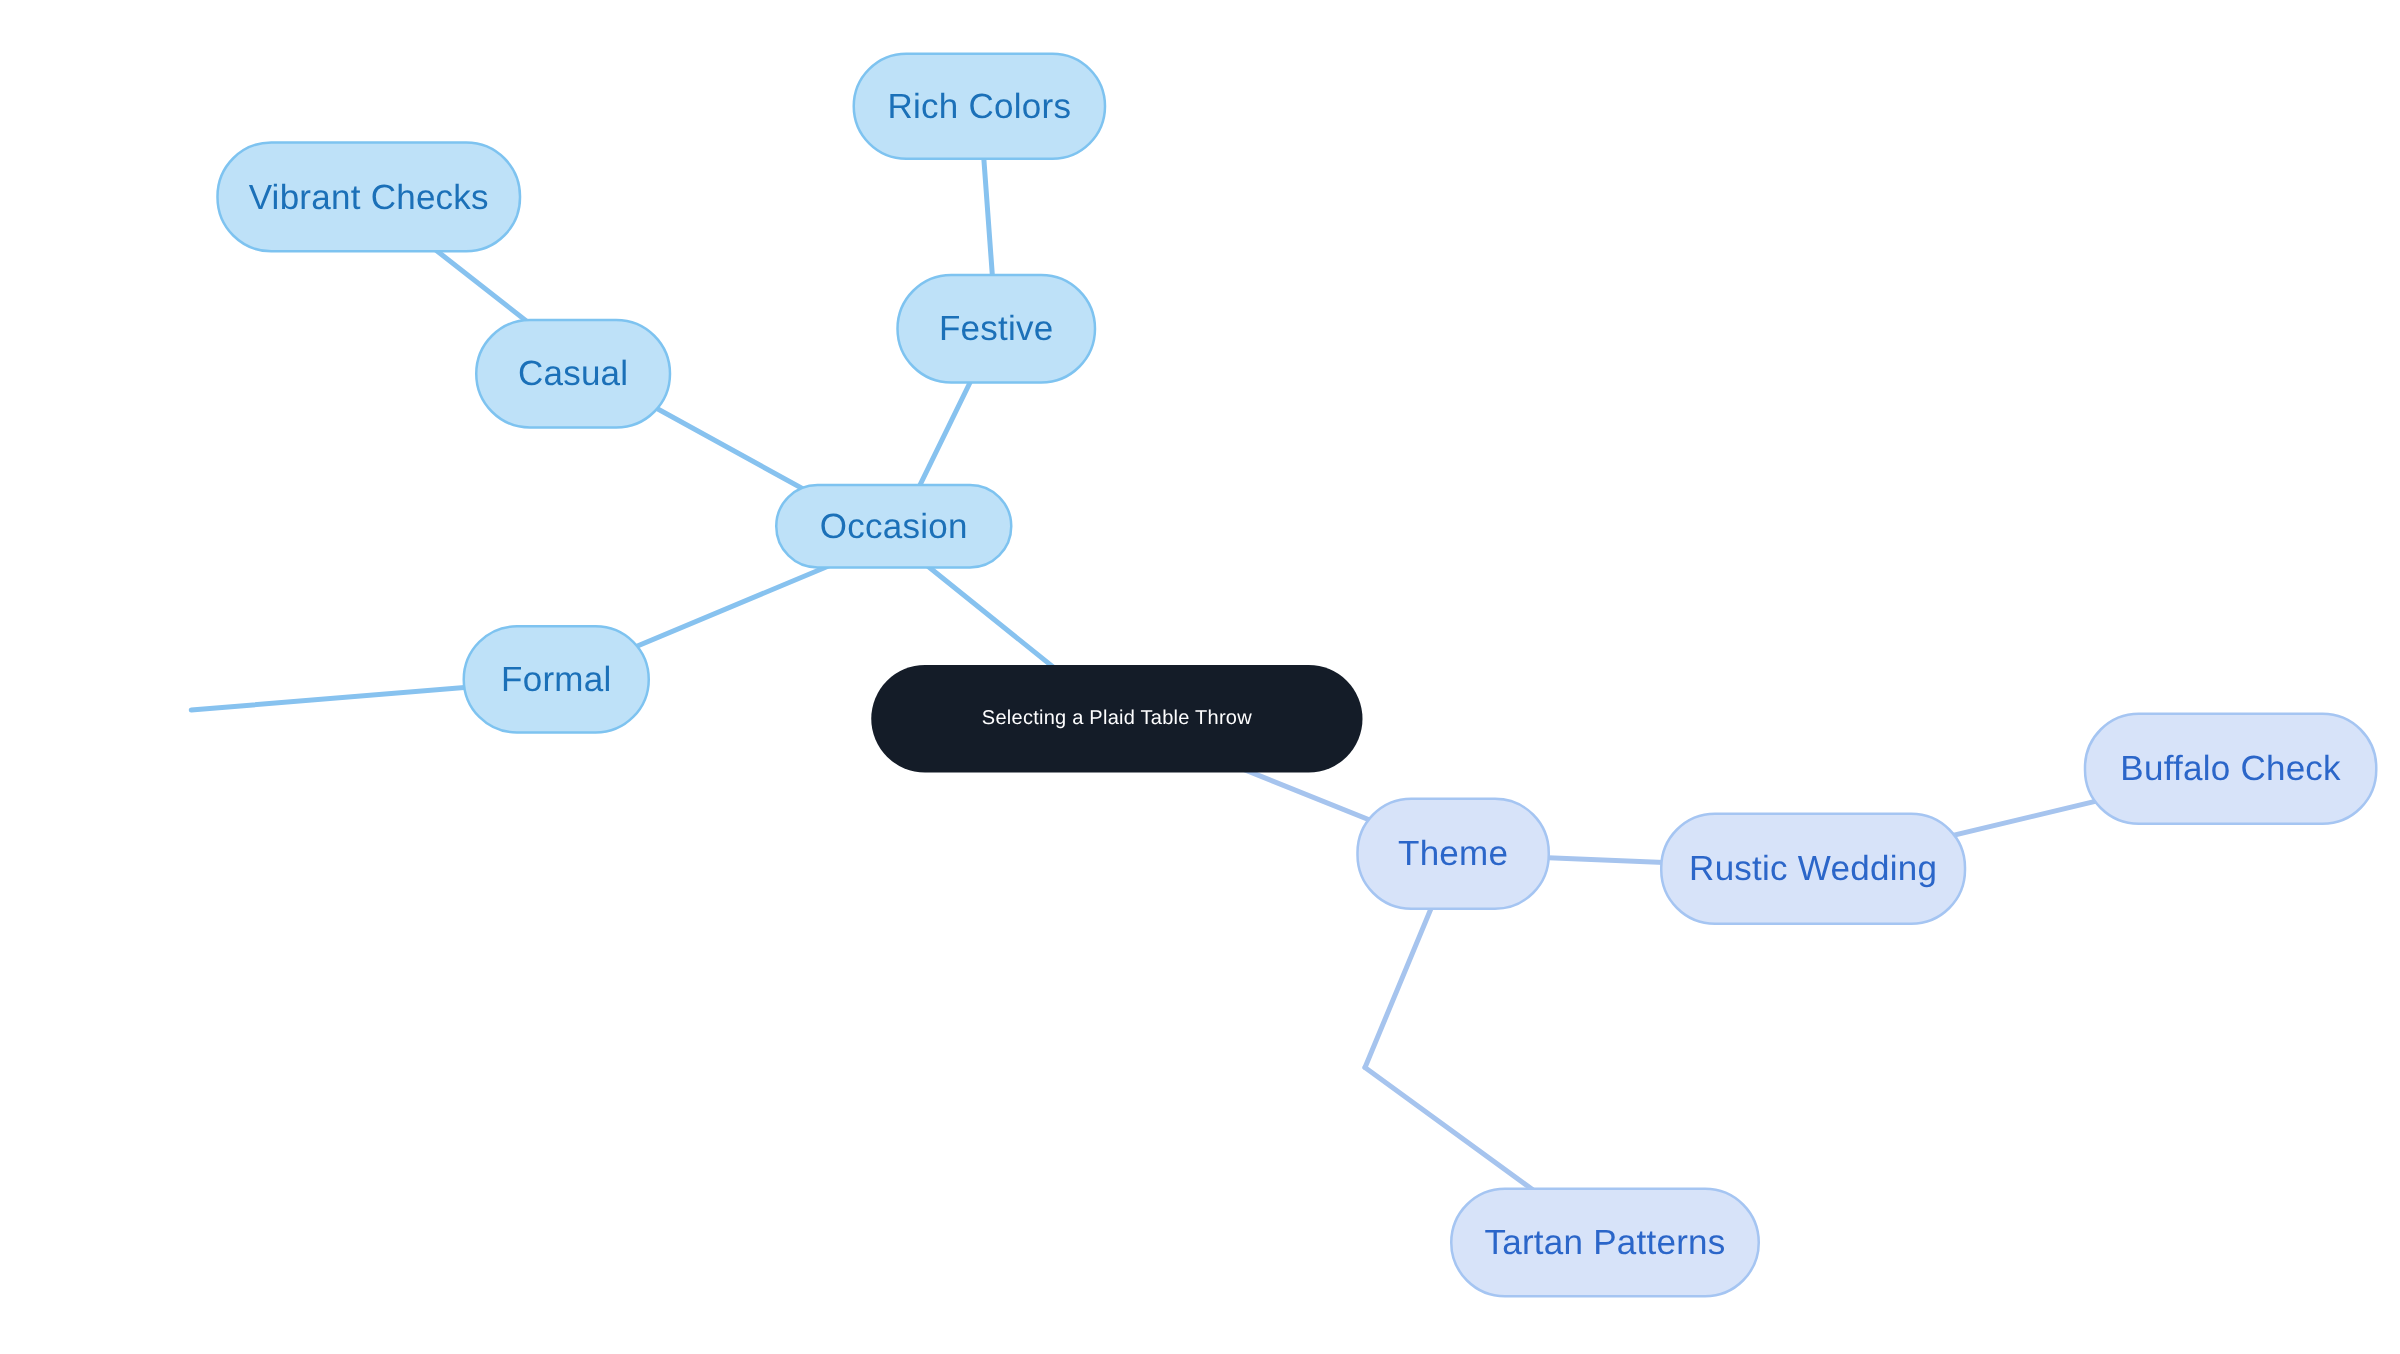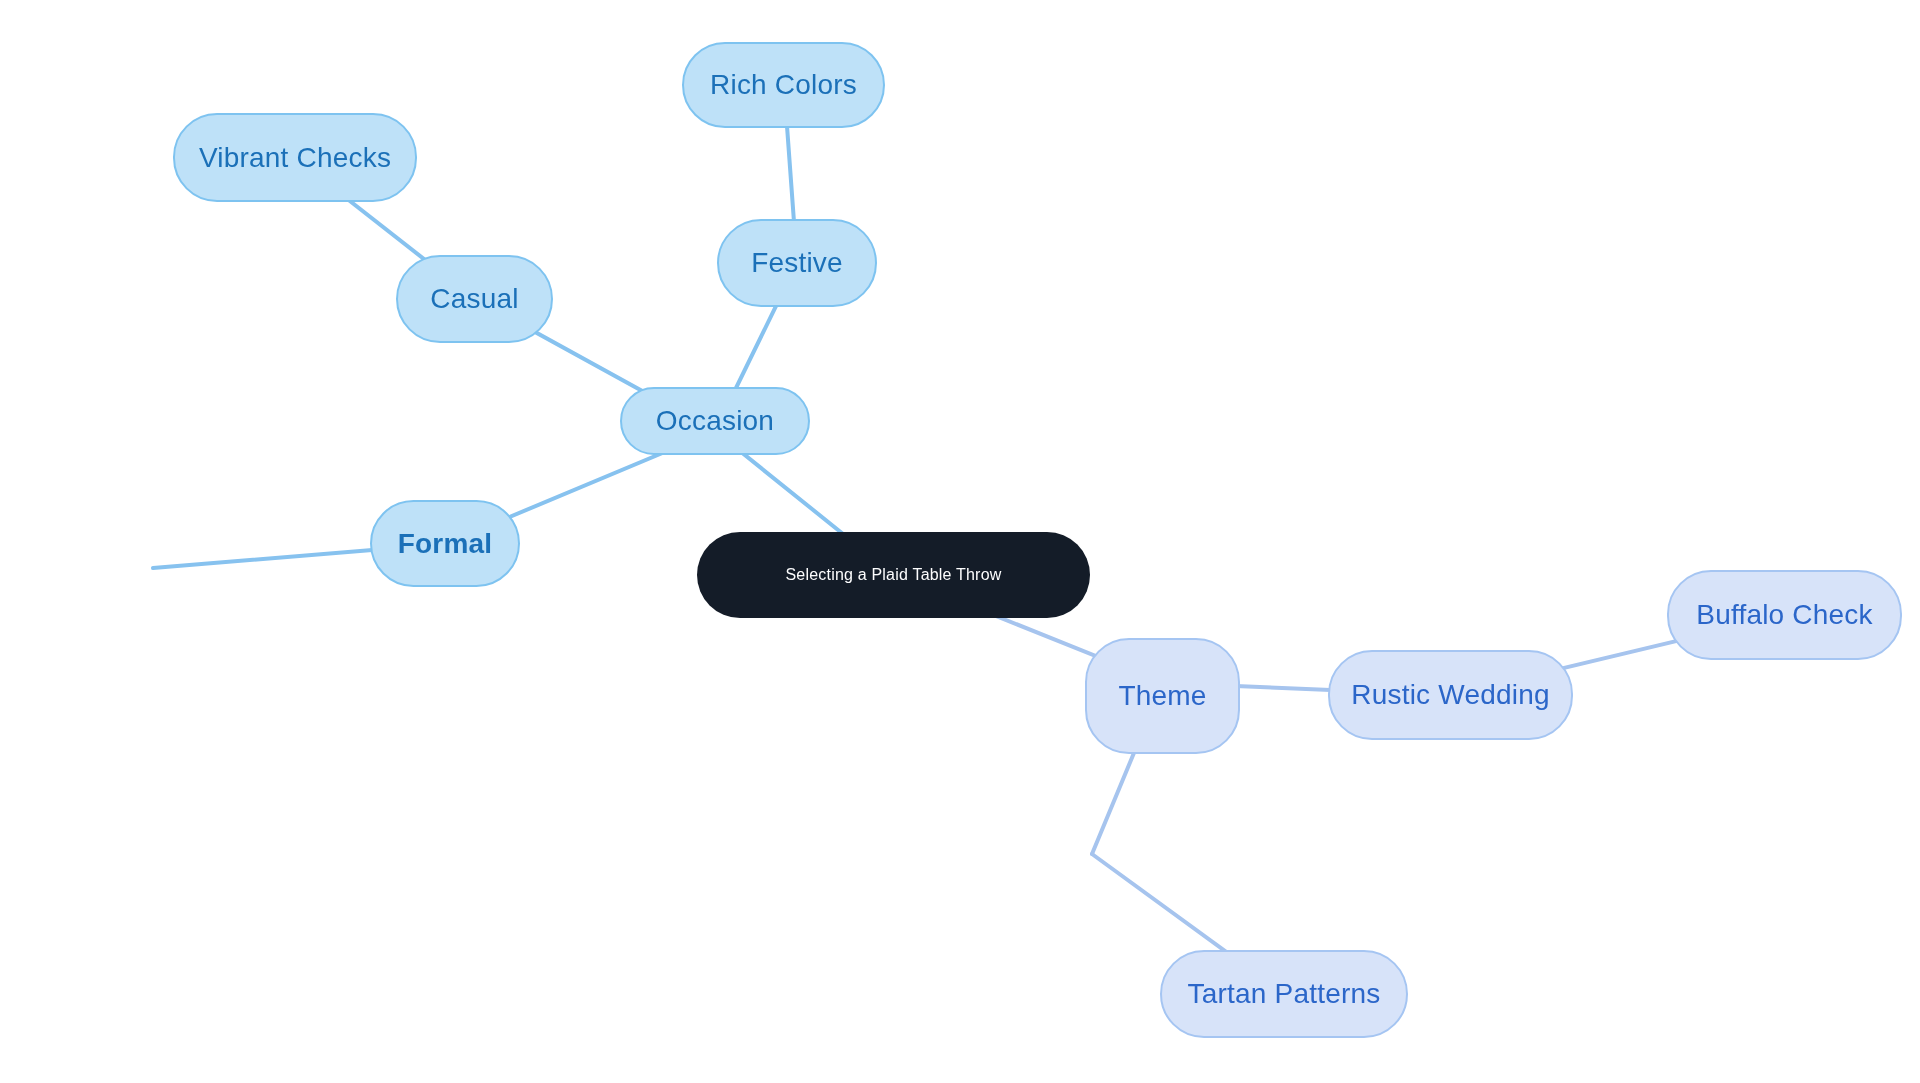--- a/index.html
+++ b/index.html
@@ -79,42 +79,42 @@
   </svg>
 
   <div class="node root" style="left:697px; top:532px; width:393px; height:86px;">
     <span>Selecting a Plaid Table Throw</span>
   </div>
 
   <div class="node branch-a" style="left:620px; top:387px; width:190px; height:68px;">
     <span>Occasion</span>
   </div>
 
-  <div class="node branch-a" style="left:396px; top:255px; width:157px; height:88px;">
+  <div class="node branch-a" style="left:380px; top:255px; width:157px; height:88px;">
     <span>Casual</span>
   </div>
 
   <div class="node branch-a" style="left:173px; top:113px; width:244px; height:89px;">
     <span>Vibrant Checks</span>
   </div>
 
   <div class="node branch-a" style="left:717px; top:219px; width:160px; height:88px;">
     <span>Festive</span>
   </div>
 
   <div class="node branch-a" style="left:682px; top:42px; width:203px; height:86px;">
     <span>Rich Colors</span>
   </div>
 
-  <div class="node branch-a" style="left:370px; top:500px; width:150px; height:87px;font-weight:bold;">
+  <div class="node branch-a" style="left:370px; top:500px; width:150px; height:87px;">
     <span>Formal</span>
   </div>
 
 
-  <div class="node branch-b" style="left:1085px; top:638px; width:155px; height:116px;">
+  <div class="node branch-b" style="left:1085px; top:638px; width:155px; height:90px;">
     <span>Theme</span>
   </div>
 
   <div class="node branch-b" style="left:1328px; top:650px; width:245px; height:90px;">
     <span>Rustic Wedding</span>
   </div>
 
   <div class="node branch-b" style="left:1667px; top:570px; width:235px; height:90px;">
     <span>Buffalo Check</span>
   </div>

